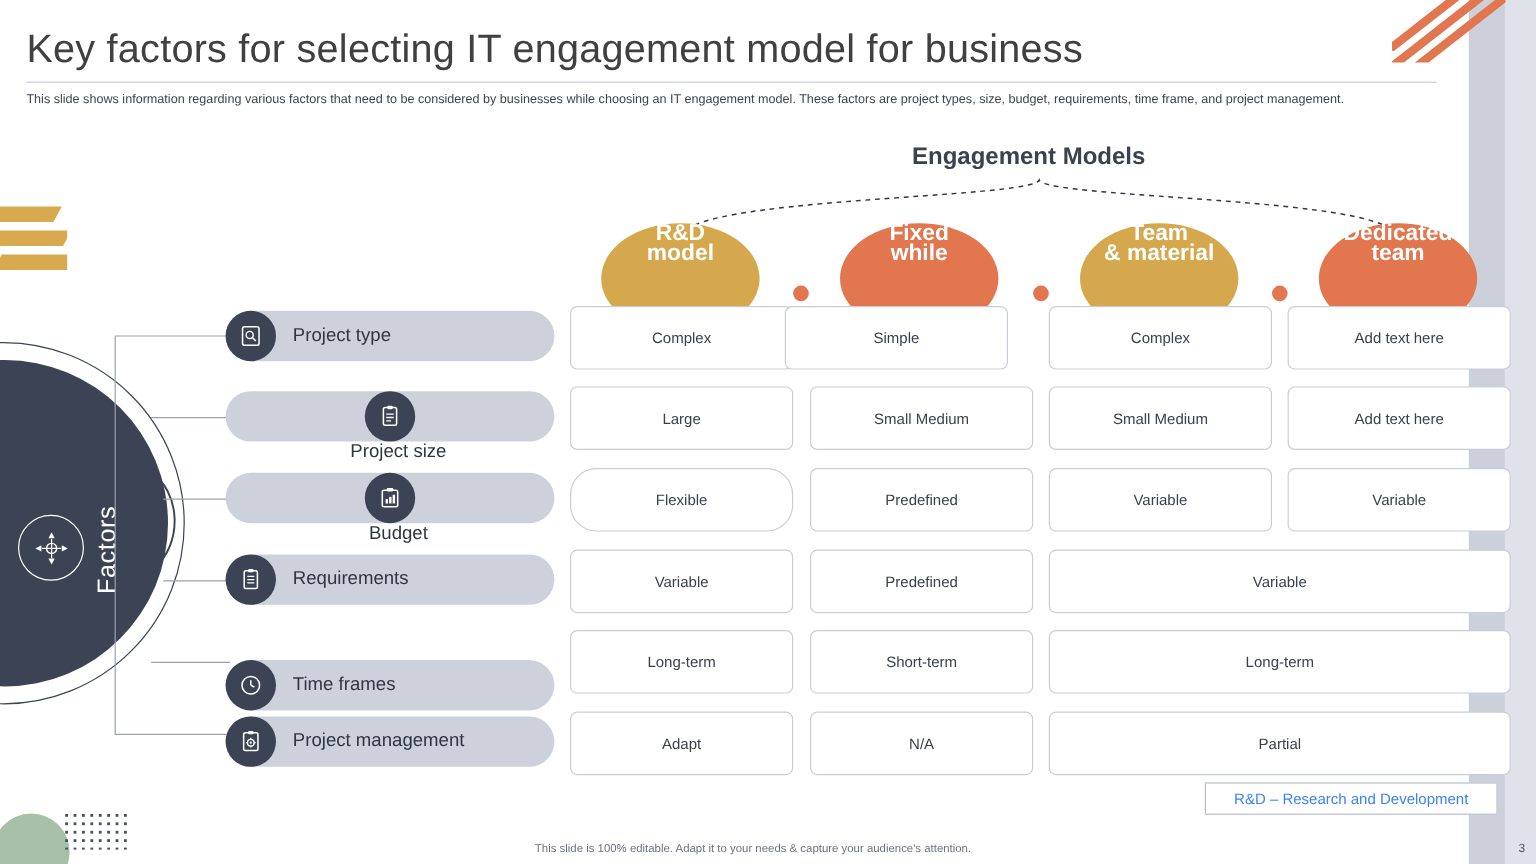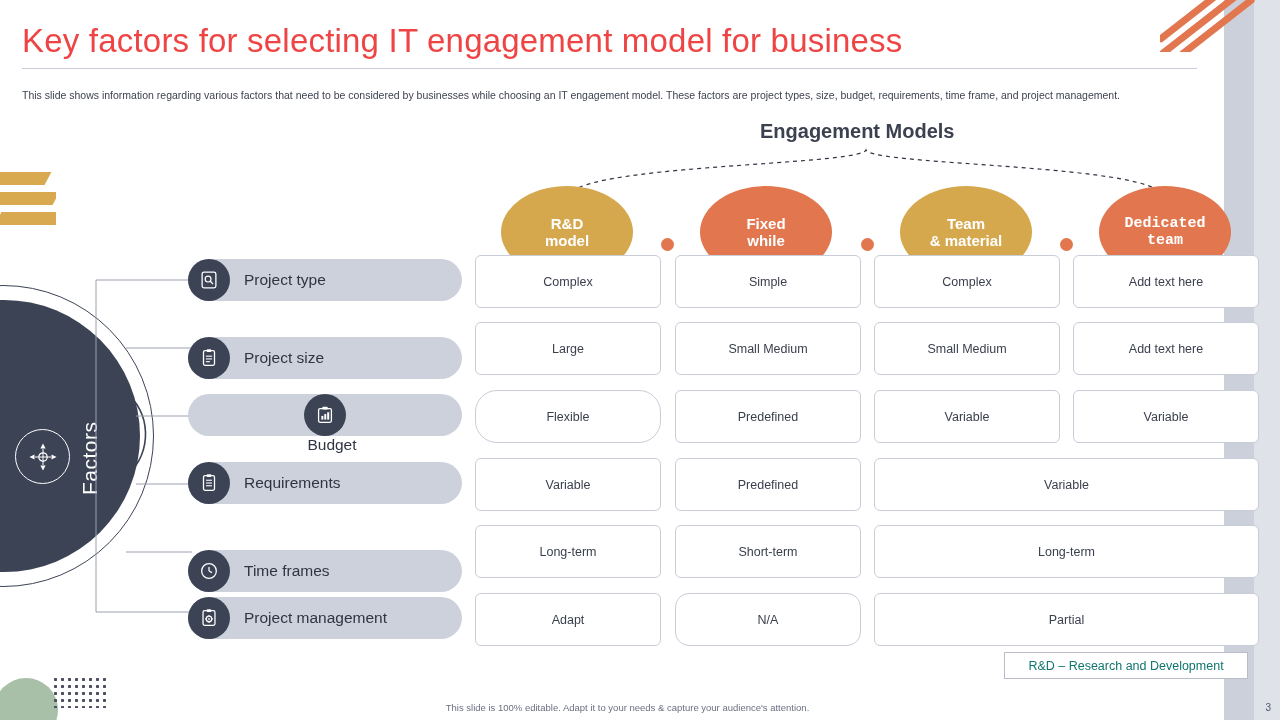--- a/index.html
+++ b/index.html
@@ -10,23 +10,23 @@
   .right-band-2{position:absolute;top:0;right:0;width:26px;height:720px;background:#dfe2e9;}
 
   
   .stripes{position:absolute;top:-6px;right:10px;width:110px;height:58px;overflow:hidden;}
   .stripes i{position:absolute;display:block;width:120px;height:7px;background:#e2764f;transform:rotate(-38deg);border-radius:2px;}
   .stripes i:nth-child(1){top:6px;left:-14px;}
   .stripes i:nth-child(2){top:22px;left:-14px;}
   .stripes i:nth-child(3){top:38px;left:-14px;}
 
   
-  .title{position:absolute;left:22px;top:22px;font-size:33px;color:#ef4444;letter-spacing:.2px;}
+  .title{position:absolute;left:22px;top:22px;font-size:33px;color:#404040;letter-spacing:.2px;}
   .title-rule{position:absolute;left:22px;top:68px;width:1175px;height:1px;background:#c8ccd6;}
-  .subtitle{position:absolute;left:22px;top:76px;width:1150px;font-size:10.5px;line-height:14px;color:#3f4352;margin-top:12px;}
+  .subtitle{position:absolute;left:22px;top:76px;width:1150px;font-size:10.5px;line-height:14px;color:#3f4352;}
 
   
   .gold-bars{position:absolute;left:0;top:168px;width:56px;height:70px;overflow:hidden;}
   .gold-bars i{position:absolute;display:block;width:66px;height:13px;background:#d9a94f;transform:skewX(-28deg);}
   .gold-bars i:nth-child(1){top:4px;left:-18px;}
   .gold-bars i:nth-child(2){top:24px;left:-10px;}
   .gold-bars i:nth-child(3){top:44px;left:-2px;}
   .green-circ{position:absolute;left:0;bottom:0;width:62px;height:46px;overflow:hidden;}
   .green-circ i{position:absolute;display:block;width:64px;height:64px;border-radius:50%;background:#a8bfa8;left:-6px;top:4px;}
   .dots{position:absolute;left:52px;bottom:12px;width:54px;height:32px;
@@ -47,31 +47,31 @@
 
   
   .factor{position:absolute;left:188px;width:274px;height:42px;border-radius:21px;background:#ccd1dc;display:flex;align-items:center;text-align:center;}
   .factor .ic{width:42px;height:42px;border-radius:50%;background:#3c4355;display:flex;align-items:center;justify-content:center;flex:0 0 42px;}
   .factor .lbl{margin-left:14px;font-size:15.5px;color:#2f3542;}
 
   
   .eng-title{position:absolute;left:760px;top:120px;font-size:20px;font-weight:bold;color:#3c4150;}
 
   
-  .model{position:absolute;width:132px;height:92px;border-radius:50%;display:flex;align-items:center;justify-content:center;
-         color:#ffffff;font-size:15px;font-weight:bold;text-align:center;line-height:17px;}
+  .model{position:absolute;width:132px;height:92px;border-radius:50%;display:flex;align-items:flex-start;justify-content:center;
+         color:#ffffff;font-size:19px;font-weight:bold;text-align:center;line-height:17px;}
   .dot{position:absolute;width:13px;height:13px;border-radius:50%;background:#e2764f;}
 
   
   .cell{position:absolute;border:1px solid #c9cdd8;border-radius:6px;background:#ffffff;display:flex;align-items:center;
         justify-content:center;font-size:12.5px;color:#3a3f4d;}
 
   
   .note{position:absolute;left:1004px;top:652px;width:242px;height:25px;border:1px solid #b9bdc8;background:#ffffff;
-        display:flex;align-items:center;justify-content:center;font-size:12.5px;color:#0f766e;}
+        display:flex;align-items:center;justify-content:center;font-size:12.5px;color:#3b82f6;}
   .bottom-note{position:absolute;left:0;top:702px;width:1255px;text-align:center;font-size:9.5px;color:#6b7080;}
   .pagenum{position:absolute;right:9px;top:702px;font-size:10px;color:#50556a;}
 
   svg{display:block;}
 </style>
 </head>
 <body>
 
 <div class="right-band"></div>
 <div class="right-band-2"></div>
@@ -143,21 +143,21 @@
     <span>Fixed</span><br>
     <span>while</span>
   </span>
 </div>
 <div class="model" style="left:900px;top:186px;background:#d5a84e;">
   <span>
     <span>Team</span><br>
     <span>&amp; material</span>
   </span>
 </div>
-<div class="model" style="left:1099px;top:186px;background:#e2764f;font-family:Liberation Mono, monospace;">
+<div class="model" style="left:1099px;top:186px;background:#e2764f;">
   <span>
     <span>Dedicated</span><br>
     <span>team</span>
   </span>
 </div>
 
 <div class="dot" style="left:661px;top:238px;"></div>
 <div class="dot" style="left:861px;top:238px;"></div>
 <div class="dot" style="left:1060px;top:238px;"></div>
 
@@ -165,21 +165,21 @@
   <div class="ic">
     <svg width="22" height="22" viewBox="0 0 24 24">
       <rect x="4.5" y="3.5" width="15" height="17" rx="2" fill="none" stroke="#fff" stroke-width="1.4"></rect>
       <circle cx="11" cy="11" r="3.2" fill="none" stroke="#fff" stroke-width="1.3"></circle>
       <line x1="13.4" y1="13.4" x2="16.5" y2="16.5" stroke="#fff" stroke-width="1.4"></line>
     </svg>
   </div>
   <div class="lbl">Project type</div>
 </div>
 
-<div class="factor" style="top:337px;">
+<div class="factor" style="top:326px;flex-direction:column;">
   <div class="ic">
     <svg width="22" height="22" viewBox="0 0 24 24">
       <rect x="6" y="4" width="12" height="16" rx="1.6" fill="none" stroke="#fff" stroke-width="1.4"></rect>
       <rect x="9.5" y="2.4" width="5" height="3" rx="1" fill="#fff"></rect>
       <line x1="8.6" y1="10" x2="15.4" y2="10" stroke="#fff" stroke-width="1.2"></line>
       <line x1="8.6" y1="13" x2="15.4" y2="13" stroke="#fff" stroke-width="1.2"></line>
       <line x1="8.6" y1="16" x2="13" y2="16" stroke="#fff" stroke-width="1.2"></line>
     </svg>
   </div>
   <div class="lbl">Project size</div>
@@ -232,21 +232,21 @@
       <line x1="12" y1="8.6" x2="12" y2="10" stroke="#fff" stroke-width="1.2"></line>
       <line x1="12" y1="16" x2="12" y2="17.4" stroke="#fff" stroke-width="1.2"></line>
       <line x1="7.6" y1="13" x2="9" y2="13" stroke="#fff" stroke-width="1.2"></line>
       <line x1="15" y1="13" x2="16.4" y2="13" stroke="#fff" stroke-width="1.2"></line>
     </svg>
   </div>
   <div class="lbl">Project management</div>
 </div>
 
 <div class="cell" style="left:475px;top:255px;width:184px;height:51px;">Complex</div>
-<div class="cell" style="left:675px;top:255px;width:184px;height:51px;">Simple</div>
+<div class="cell" style="left:654px;top:255px;width:184px;height:51px;">Simple</div>
 <div class="cell" style="left:874px;top:255px;width:184px;height:51px;">Complex</div>
 <div class="cell" style="left:1073px;top:255px;width:184px;height:51px;">Add text here</div>
 
 <div class="cell" style="left:475px;top:322px;width:184px;height:51px;">Large</div>
 <div class="cell" style="left:675px;top:322px;width:184px;height:51px;">Small Medium</div>
 <div class="cell" style="left:874px;top:322px;width:184px;height:51px;">Small Medium</div>
 <div class="cell" style="left:1073px;top:322px;width:184px;height:51px;">Add text here</div>
 
 <div class="cell" style="left:475px;top:390px;width:184px;height:51px;border-radius:22px;">Flexible</div>
 <div class="cell" style="left:675px;top:390px;width:184px;height:51px;">Predefined</div>
@@ -255,18 +255,18 @@
 
 <div class="cell" style="left:475px;top:458px;width:184px;height:51px;">Variable</div>
 <div class="cell" style="left:675px;top:458px;width:184px;height:51px;">Predefined</div>
 <div class="cell" style="left:874px;top:458px;width:383px;height:51px;">Variable</div>
 
 <div class="cell" style="left:475px;top:525px;width:184px;height:51px;">Long-term</div>
 <div class="cell" style="left:675px;top:525px;width:184px;height:51px;">Short-term</div>
 <div class="cell" style="left:874px;top:525px;width:383px;height:51px;">Long-term</div>
 
 <div class="cell" style="left:475px;top:593px;width:184px;height:51px;">Adapt</div>
-<div class="cell" style="left:675px;top:593px;width:184px;height:51px;border-radius:14px;">N/A</div>
+<div class="cell" style="left:675px;top:593px;width:184px;height:51px;">N/A</div>
 <div class="cell" style="left:874px;top:593px;width:383px;height:51px;">Partial</div>
 
 <div class="note">R&amp;D – Research and Development</div>
 <div class="bottom-note">This slide is 100% editable. Adapt it to your needs &amp; capture your audience's attention.</div>
 <div class="pagenum">3</div>
 
 </body></html>

